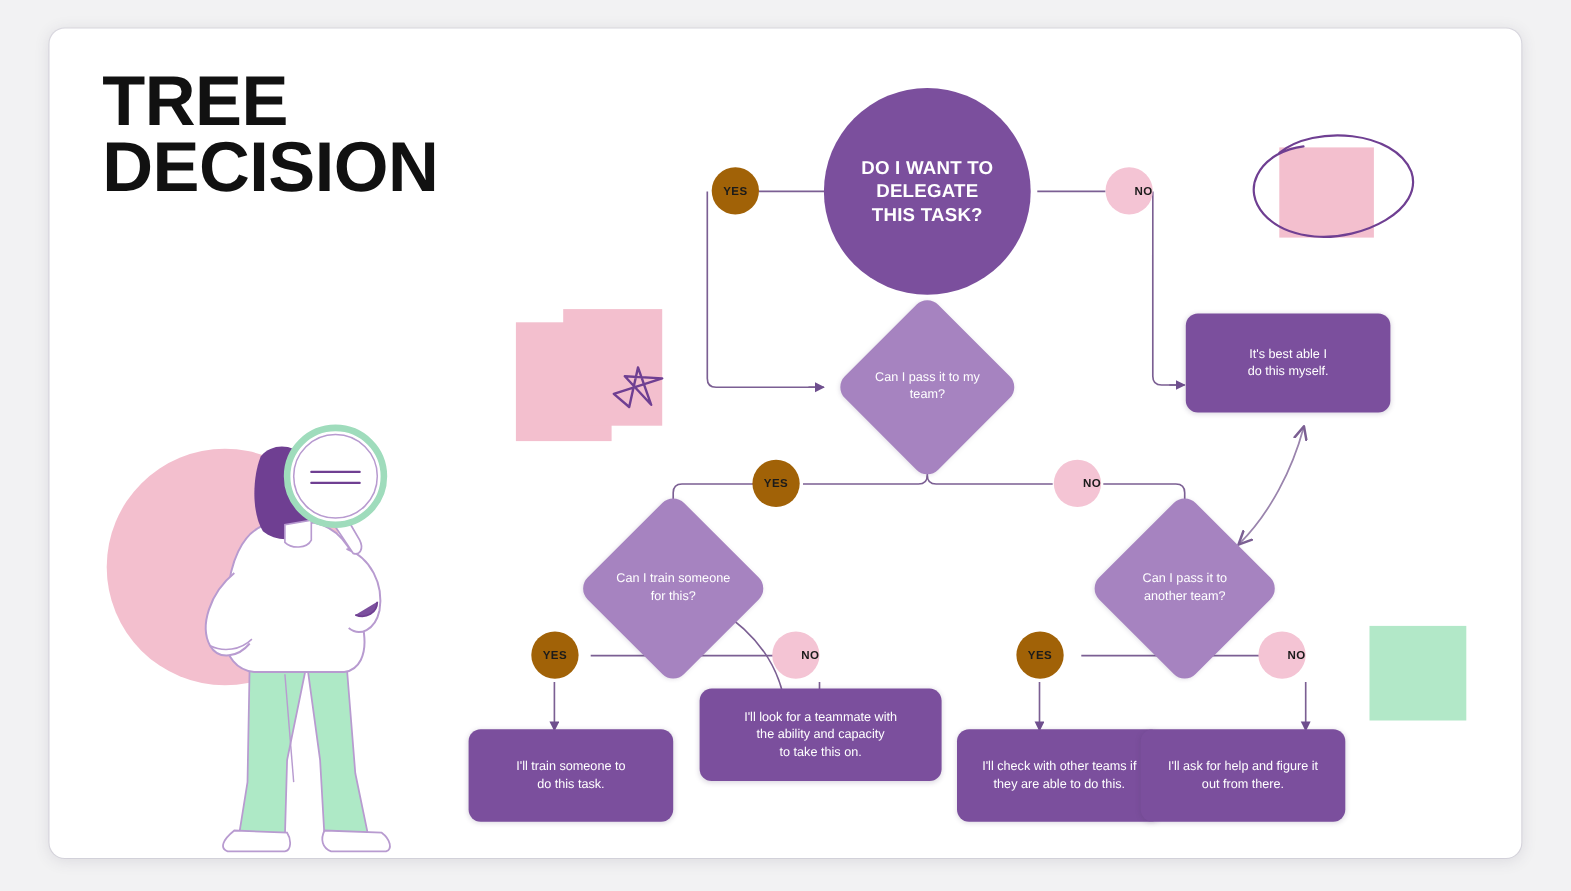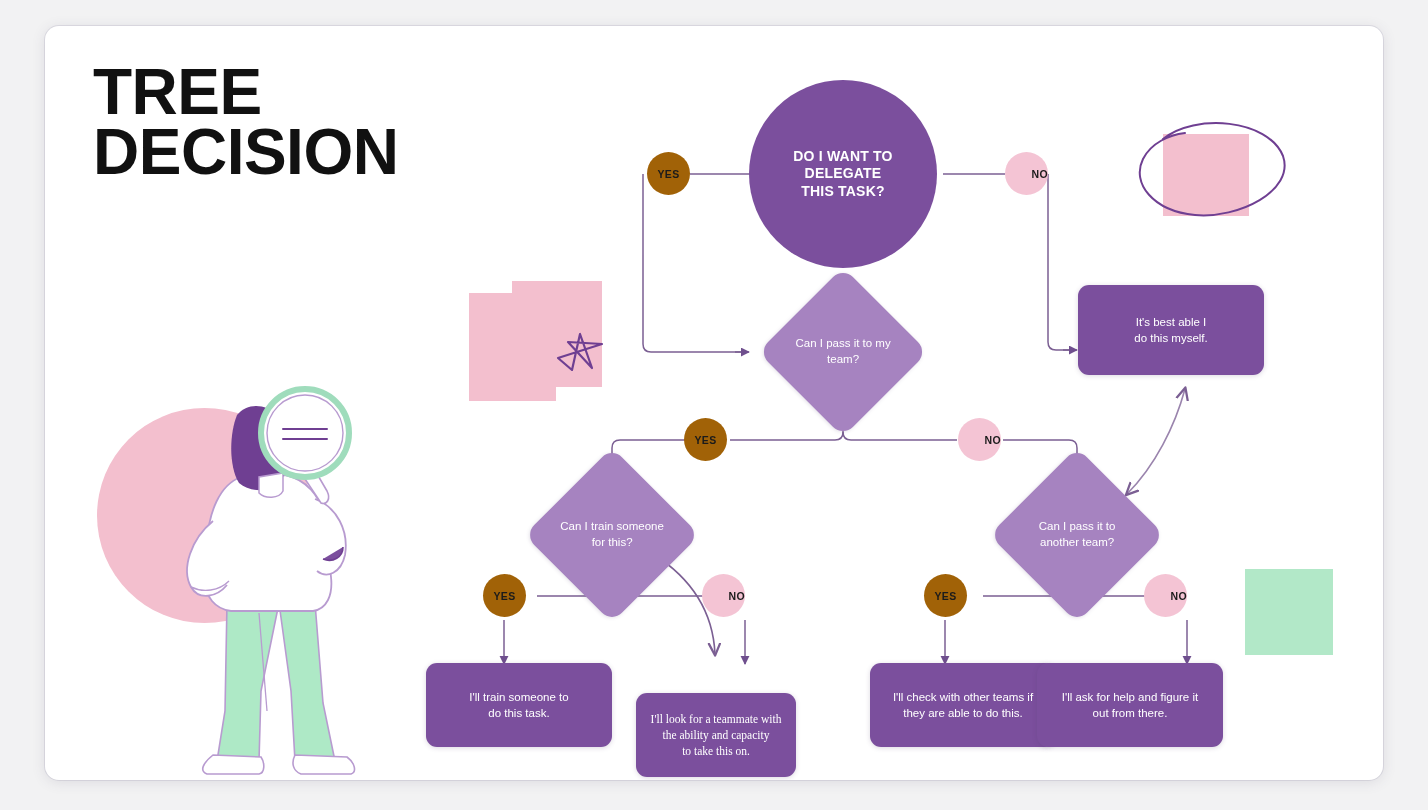--- a/index.html
+++ b/index.html
@@ -45,21 +45,21 @@
   #wires { position: absolute; inset: 0; width: 100%; height: 100%; pointer-events: none; }
 
   
   .node { position: absolute; display: flex; align-items: center; justify-content: center; text-align: center; }
 
   .root-circle {
     width: 188px; height: 188px;
     border-radius: 50%;
     background: #7b4f9d;
     color: #ffffff;
-    font-size: 14px;
+    font-size: 17px;
     font-weight: 700;
     line-height: 1.26;
     letter-spacing: 0.2px;
     text-transform: uppercase;
   }
   .root-circle > span { display: block; padding: 0 16px; }
 
   .diamond {
     background: #a683c0;
     border-radius: 14px;
@@ -278,21 +278,21 @@
       <span>NO</span>
     </div>
 
     <div class="node rbox" style="left:381px; top:637px; width:186px; height:84px;">
       <div>
         <span style="display:block">I'll train someone to</span>
         <span style="display:block">do this task.</span>
       </div>
     </div>
 
-    <div class="node rbox" style="left:591px; top:667px; width:160px; height:84px;font-family:Liberation Serif, serif;">
+    <div class="node rbox" style="left:591px; top:600px; width:220px; height:84px;">
       <div>
         <span style="display:block">I'll look for a teammate with</span>
         <span style="display:block">the ability and capacity</span>
         <span style="display:block">to take this on.</span>
       </div>
     </div>
 
     <div class="node rbox" style="left:825px; top:637px; width:186px; height:84px;">
       <div>
         <span style="display:block">I'll check with other teams if</span>

